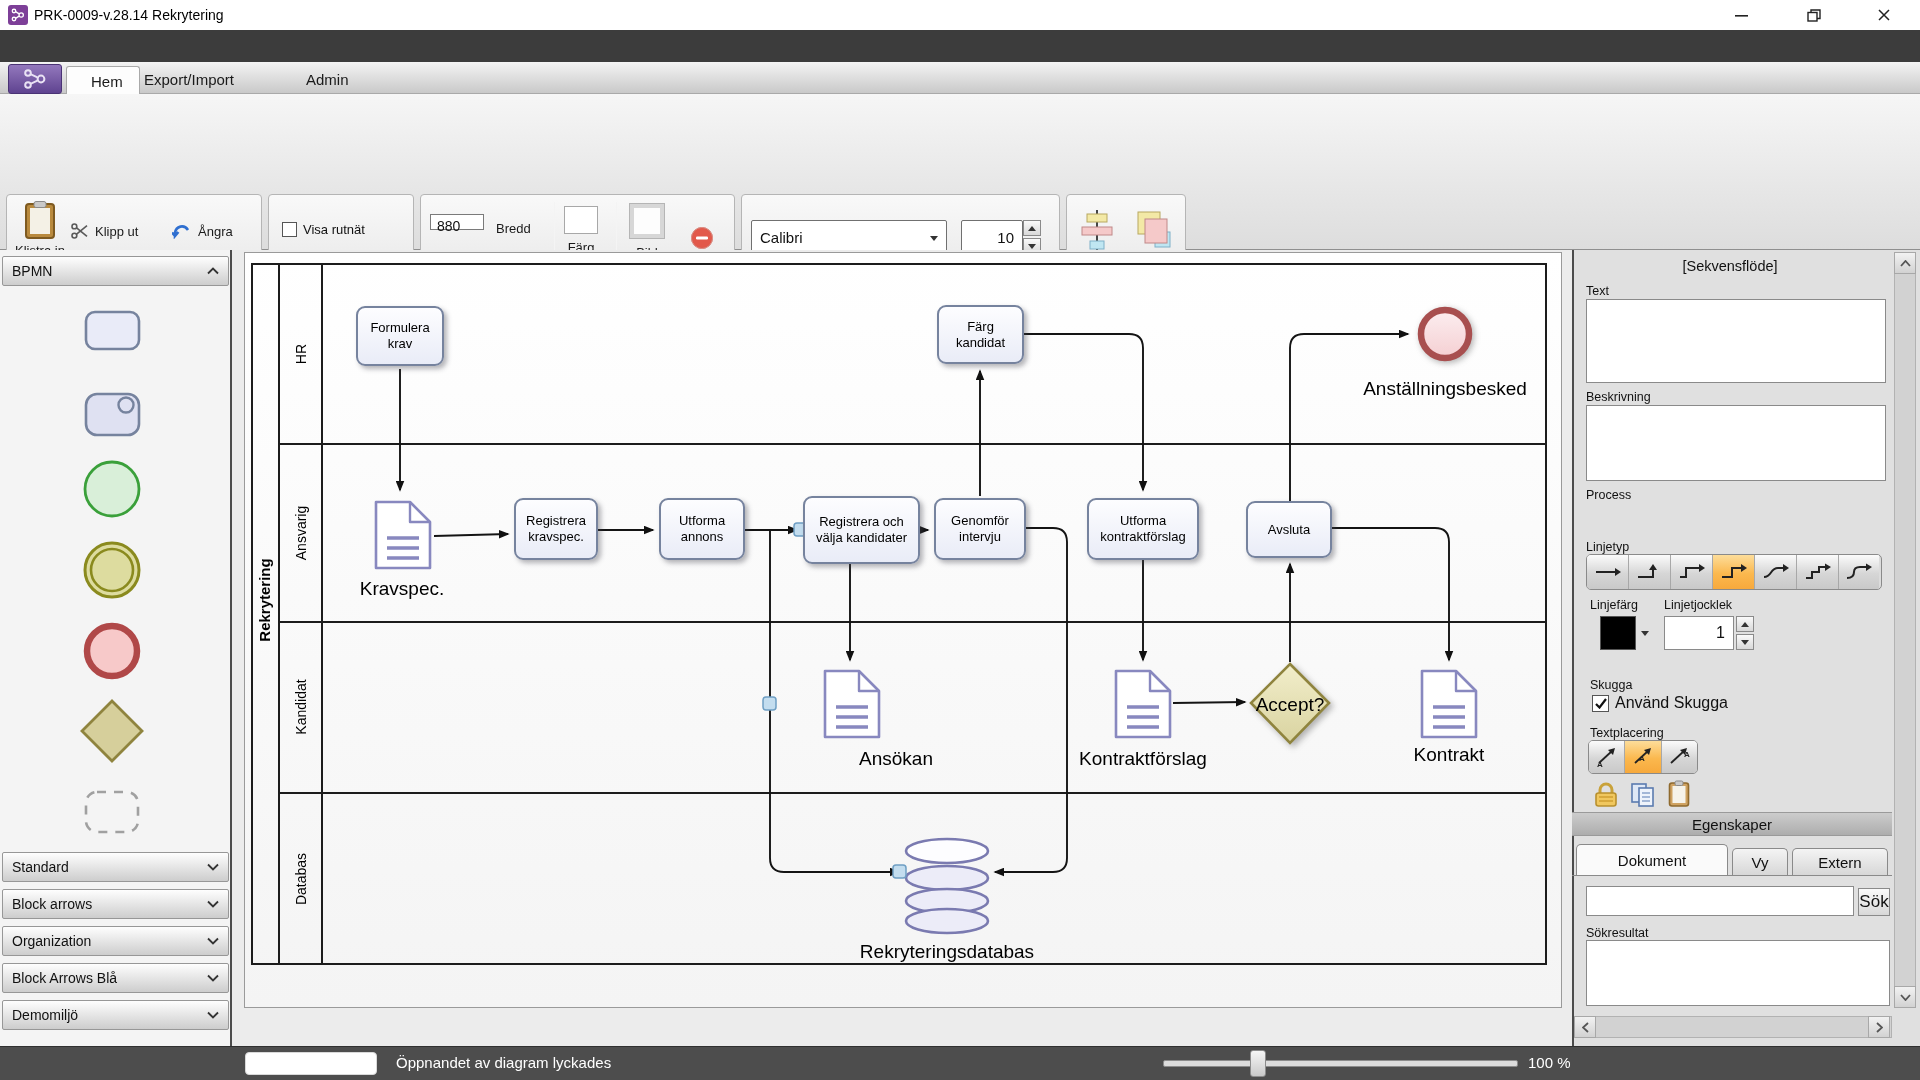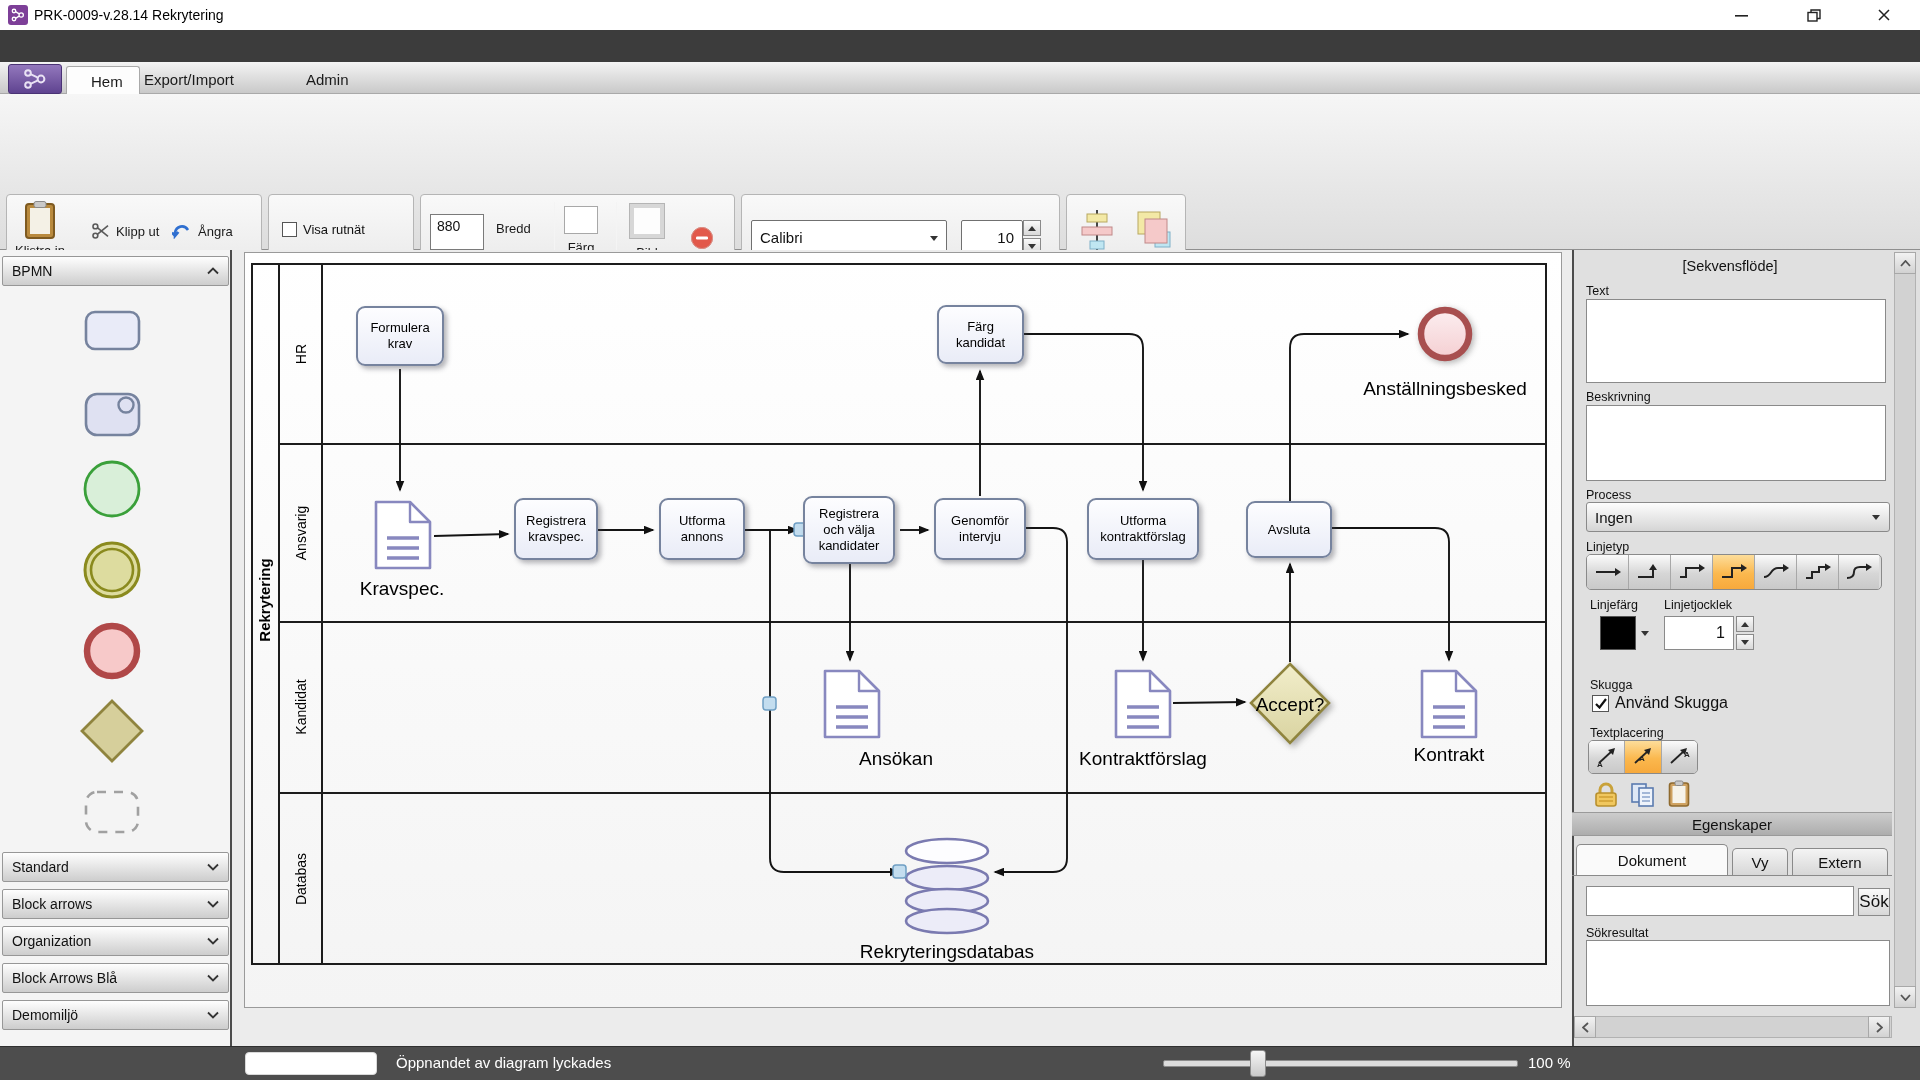--- a/index.html
+++ b/index.html
@@ -170,21 +170,21 @@
       <div class="rgroup-label">Urklipp</div>
     </div>
     <div class="bigbtn" style="left:12px; top:106px; width:56px">
       <svg width="32" height="40" viewBox="0 0 32 40">
           <rect x="2" y="4" width="28" height="34" rx="3" fill="#b98a3e" stroke="#7e5a20" stroke-width="2"></rect>
           <rect x="6" y="8" width="20" height="26" fill="#f4f1e6"></rect>
           <rect x="10" y="1.5" width="12" height="6" rx="2" fill="#c9c9c9" stroke="#8a8a8a"></rect>
         </svg>
       <span style="margin-top:3px; line-height:1.3">Klistra in</span>
     </div>
-    <div class="smallbtn-row" style="left:92px; top:126px">
+    <div class="smallbtn-row" style="left:71px; top:126px">
       <svg width="18" height="16" viewBox="0 0 18 16" stroke="#5a5a5a" fill="none" stroke-width="1.6">
           <circle cx="3.4" cy="12.6" r="2.4"></circle>
           <circle cx="3.4" cy="3.4" r="2.4"></circle>
           <path d="M5.6,11.2 L16,2.6 M5.6,4.8 L16,13.4"></path>
         </svg>
       <span>Klipp ut</span>
     </div>
     <div class="smallbtn-row" style="left:76px; top:164px">
       <svg width="17" height="17" viewBox="0 0 17 17">
           <rect x="1" y="1" width="10" height="12" fill="#dfe8f6" stroke="#5b7bb0"></rect>
@@ -213,21 +213,21 @@
       <span>Visa rutnät</span>
     </div>
     <div class="chkrow" style="left:282px; top:168px">
       <div class="chkbox"></div>
       <span>Fäst till rutnät</span>
     </div>
 
     <div class="rgroup" style="left:420px; width:315px">
       <div class="rgroup-label">Arbetsyta</div>
     </div>
-    <div class="numinput" style="left:430px; top:120px; width:54px; height:36px">880</div>
+    <div class="numinput" style="left:430px; top:120px; width:54px; height:16px">880</div>
     <div class="rlabel" style="left:496px; top:127px">Bredd</div>
     <div class="numinput" style="left:430px; top:164px; width:54px; height:28px">476</div>
     <div class="rlabel" style="left:496px; top:171px">Höjd</div>
     <div class="vsep" style="left:554px; top:108px; height:110px"></div>
     <div class="bigbtn" style="left:556px; top:112px; width:50px">
       <div style="width:34px;height:28px;background:#fff;border:1px solid #a8a8a8"></div>
       <span style="margin-top:6px">Färg</span>
       <div class="tri-down" style="margin-top:4px"></div>
     </div>
     <div class="vsep" style="left:616px; top:108px; height:110px"></div>
@@ -496,21 +496,21 @@
   <div class="vlabel rot" style="left:186px; top:587px; width:155px; height:26px; font-weight:bold; font-size:15px">Rekrytering</div>
   <div class="vlabel rot" style="left:231px; top:344px; width:140px; height:20px">HR</div>
   <div class="vlabel rot" style="left:231px; top:523px; width:140px; height:20px">Ansvarig</div>
   <div class="vlabel rot" style="left:231px; top:697px; width:140px; height:20px">Kandidat</div>
   <div class="vlabel rot" style="left:231px; top:869px; width:140px; height:20px">Databas</div>
 
   <div class="task" style="left:356px; top:306px; width:88px; height:60px">Formulera krav</div>
   <div class="task" style="left:937px; top:305px; width:87px; height:59px">Färg kandidat</div>
   <div class="task" style="left:514px; top:498px; width:84px; height:62px">Registrera kravspec.</div>
   <div class="task" style="left:659px; top:498px; width:86px; height:62px">Utforma annons</div>
-  <div class="task" style="left:803px; top:496px; width:92px; height:68px">Registrera och välja kandidater</div>
+  <div class="task" style="left:803px; top:496px; width:117px; height:68px">Registrera och välja kandidater</div>
   <div class="task" style="left:934px; top:498px; width:92px; height:62px">Genomför intervju</div>
   <div class="task" style="left:1087px; top:498px; width:112px; height:62px">Utforma kontraktförslag</div>
   <div class="task" style="left:1246px; top:501px; width:86px; height:57px">Avsluta</div>
 
   <div class="nlabel" style="left:342px; top:578px; width:120px">Kravspec.</div>
   <div class="nlabel" style="left:836px; top:748px; width:120px">Ansökan</div>
   <div class="nlabel" style="left:1063px; top:748px; width:160px">Kontraktförslag</div>
   <div class="nlabel" style="left:1389px; top:744px; width:120px">Kontrakt</div>
   <div class="nlabel" style="left:1250px; top:694px; width:80px">Accept?</div>
   <div class="nlabel" style="left:1345px; top:378px; width:200px">Anställningsbesked</div>
@@ -519,24 +519,20 @@
   <div class="abs rpanel"></div>
   <div class="abs" style="left:1580px; top:258px; width:300px; text-align:center; font-size:14.5px">[Sekvensflöde]</div>
 
   <div class="abs plabel" style="left:1586px; top:284px">Text</div>
   <div class="pbox" style="left:1586px; top:299px; width:300px; height:84px"></div>
 
   <div class="abs plabel" style="left:1586px; top:390px">Beskrivning</div>
   <div class="pbox" style="left:1586px; top:405px; width:300px; height:76px"></div>
 
   <div class="abs plabel" style="left:1586px; top:488px">Process</div>
-  <div class="abs" style="left:1586px; top:502px; width:304px; height:30px; border:1px solid #8a8a8a; border-radius:3px; background:linear-gradient(#fdfdfd,#d5d5d5); display:flex; align-items:center; padding-left:8px; font-size:15px">
-    <span>Ingen</span>
-    <div class="tri-down" style="position:absolute; right:9px"></div>
-  </div>
 
   <div class="abs plabel" style="left:1586px; top:540px">Linjetyp</div>
   <div class="ptoolbar" style="left:1586px; top:554px; width:296px; height:36px">
     <div class="ptool" style="width:42px">
         <svg width="28" height="18" fill="none" stroke="#222" stroke-width="2">
           <path d="M2,9 L21,9"></path>
           <path d="M21,5 L27,9 L21,13 Z" fill="#222" stroke="none"></path>
         </svg>
       </div>
     <div class="ptool" style="width:42px">

